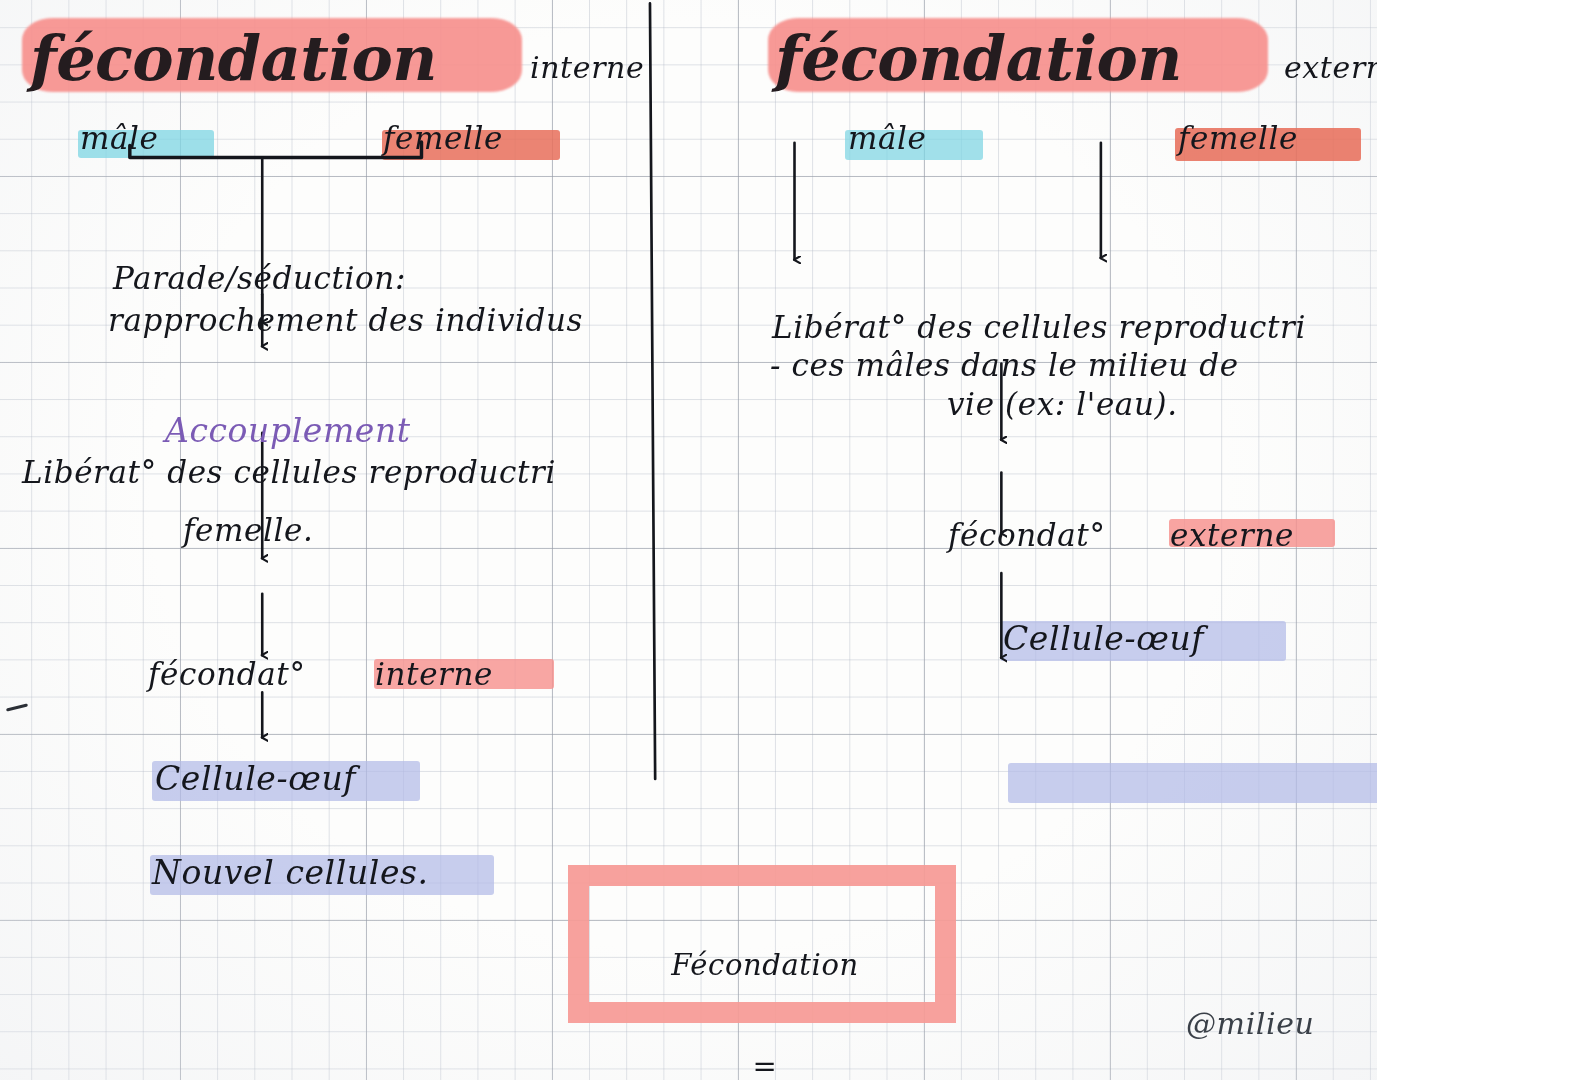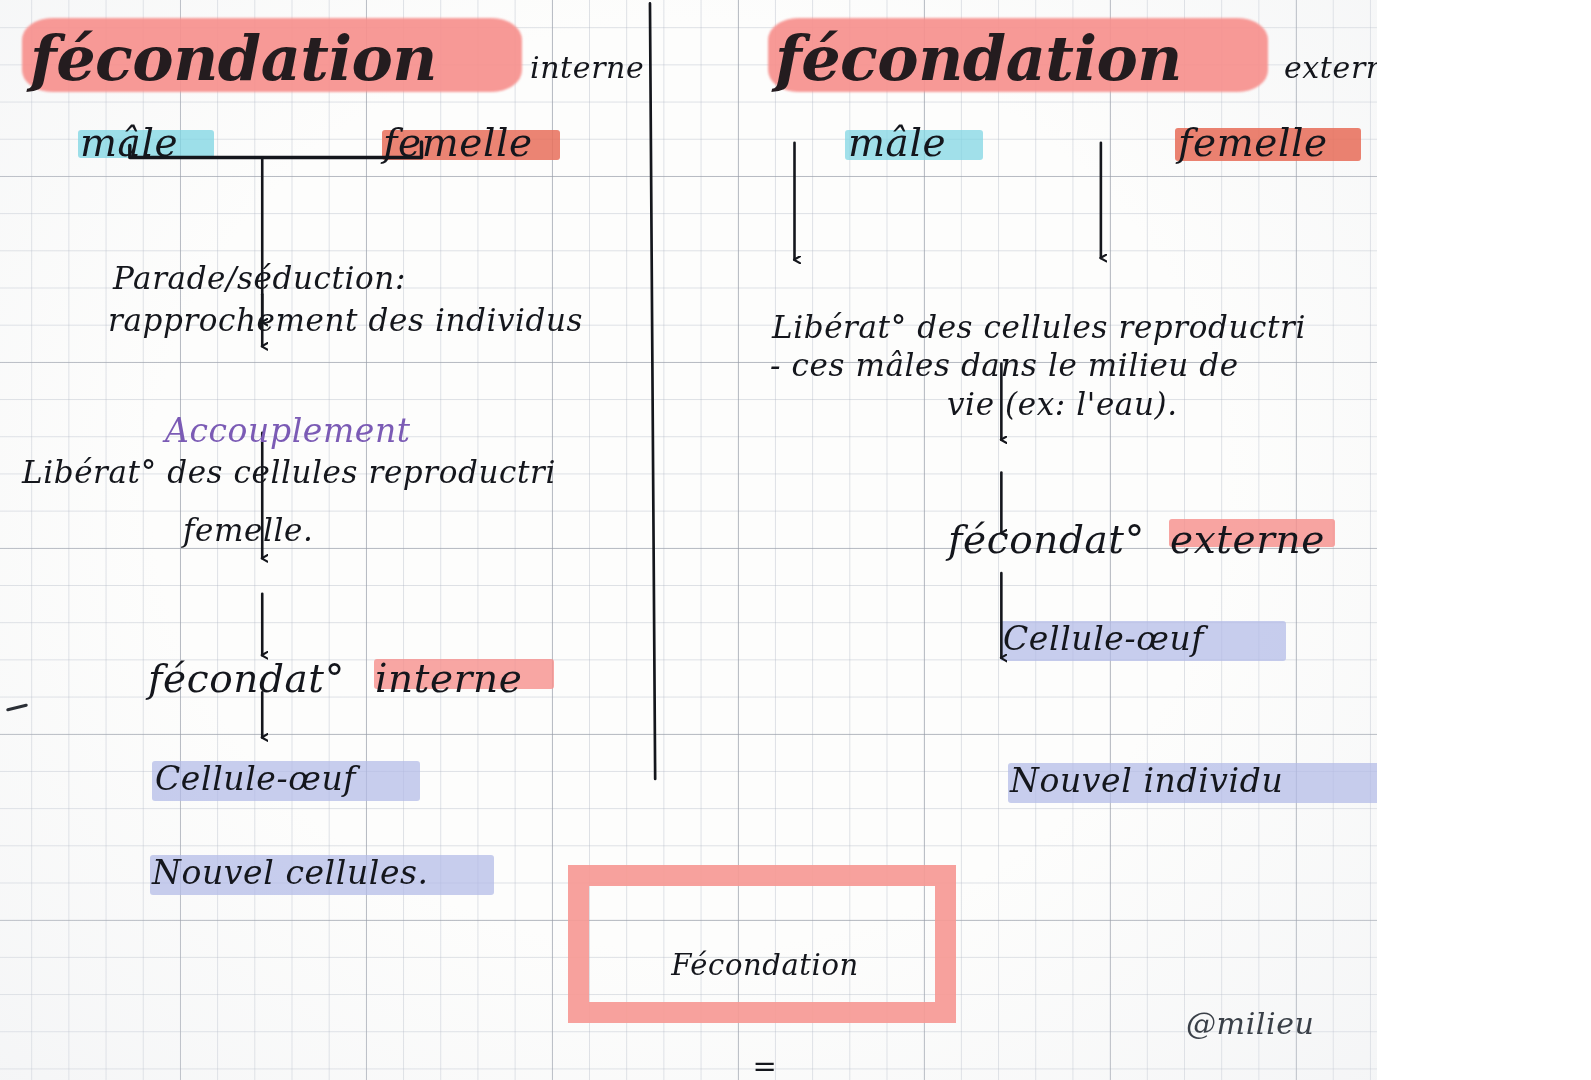--- a/index.html
+++ b/index.html
@@ -82,21 +82,21 @@
     z-index: 1;
     filter: blur(1.2px);
   }
   .title-sub {
     font-size: 30px;
     z-index: 4;
   }
 
   
   .lbl {
-    font-size: 39px;
+    font-size: 31px;
     z-index: 4;
   }
   .body-txt {
     font-size: 31px;
     z-index: 4;
     line-height: 1.30;
   }
   .accouplement {
     color: #7b5bb5;
     font-size: 33px;
@@ -260,21 +260,20 @@
   <div class="hw lbl" style="left:1178px; top:120px;">femelle</div>
 
   <div class="hw body-txt" style="left:772px; top:307px;">Libérat° des cellules reproductri</div>
   <div class="hw body-txt" style="left:770px; top:345px;">- ces mâles dans le milieu de</div>
   <div class="hw body-txt" style="left:947px; top:384px;">vie (ex: l'eau).</div>
 
   <div class="hw lbl" style="left:948px; top:517px;">fécondat°</div>
   <div class="hw lbl ontop" style="left:1170px; top:517px;">externe</div>
 
   <div class="hw lbl" style="left:1003px; top:620px; font-size:33px;">Cellule-œuf</div>
-  <div class="hw lbl" style="left:1010px; top:762px; font-size:33px;">Nouvel individu</div>
 
   <div id="def-box"></div>
   <div id="def-text" class="hw" style="position:absolute;">
     <div>Fécondation</div>
     <div>=</div>
     
     
     
   </div>
 

